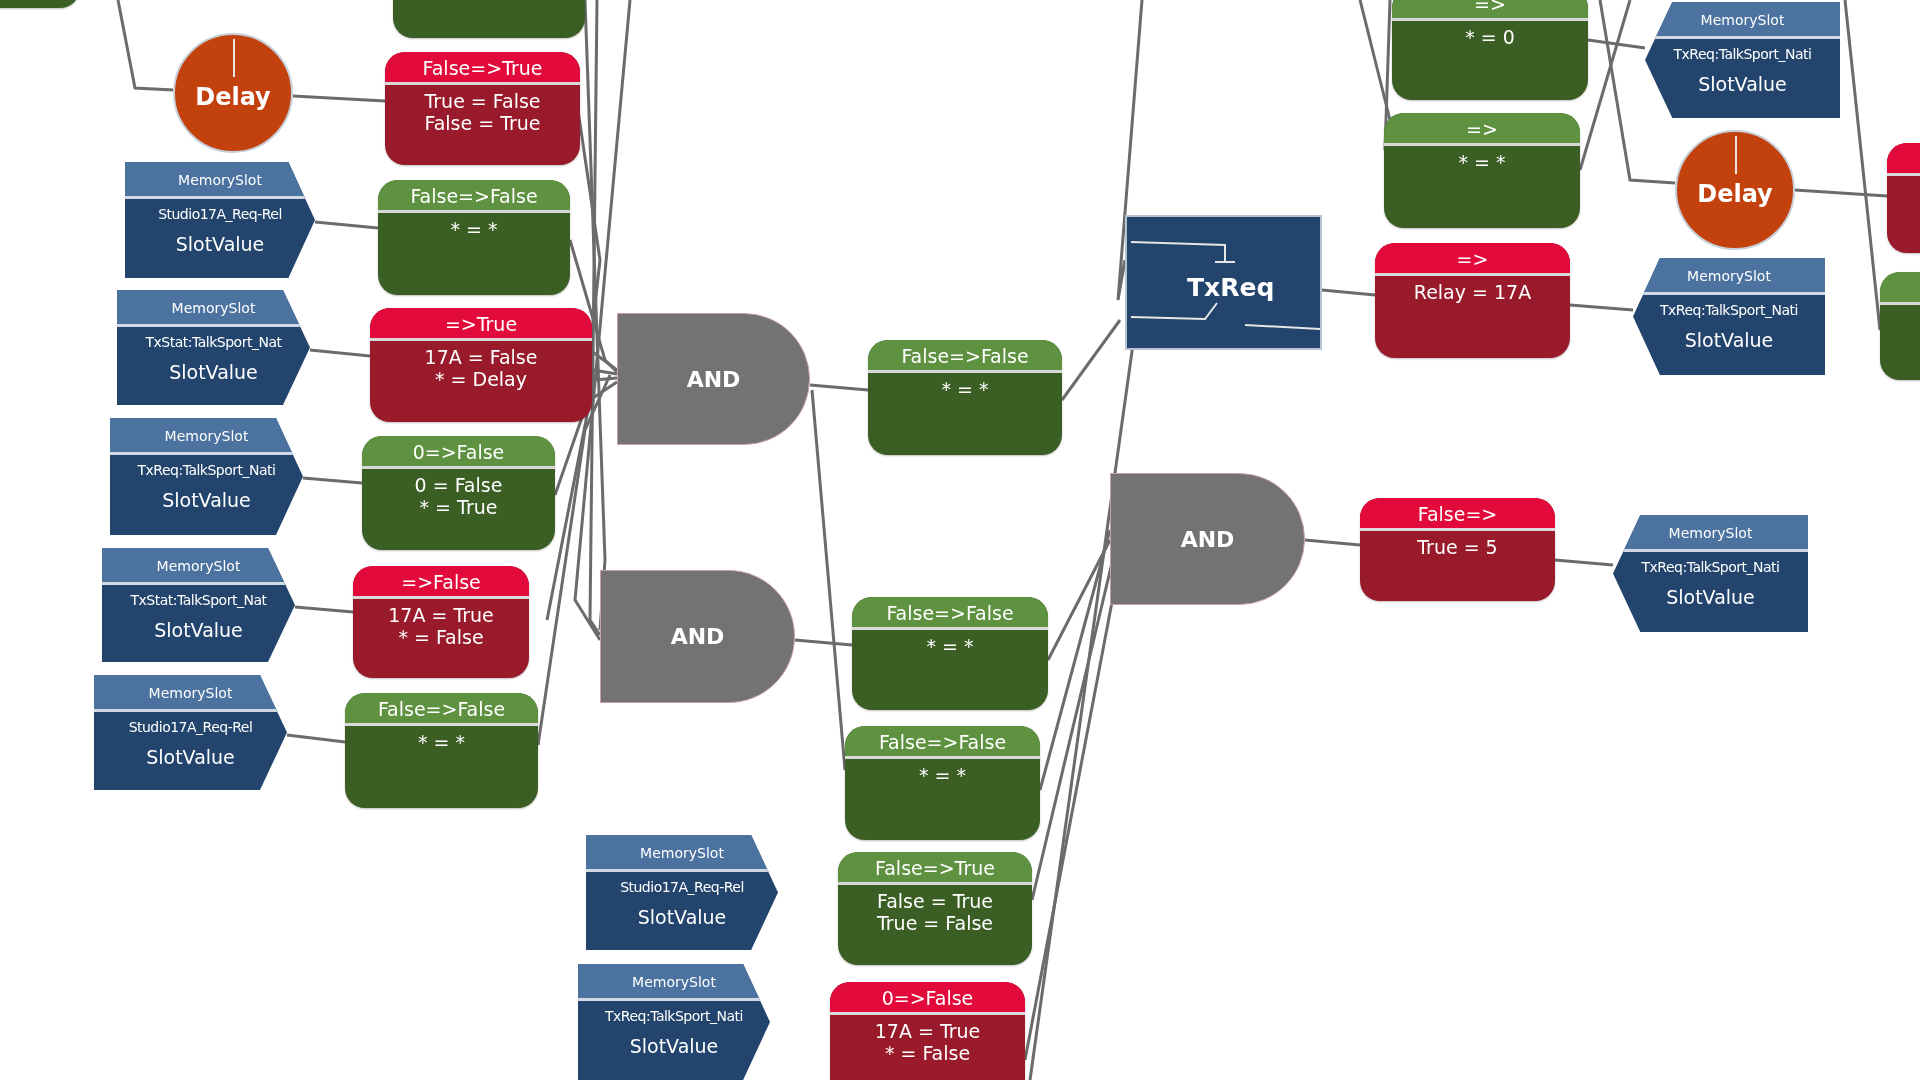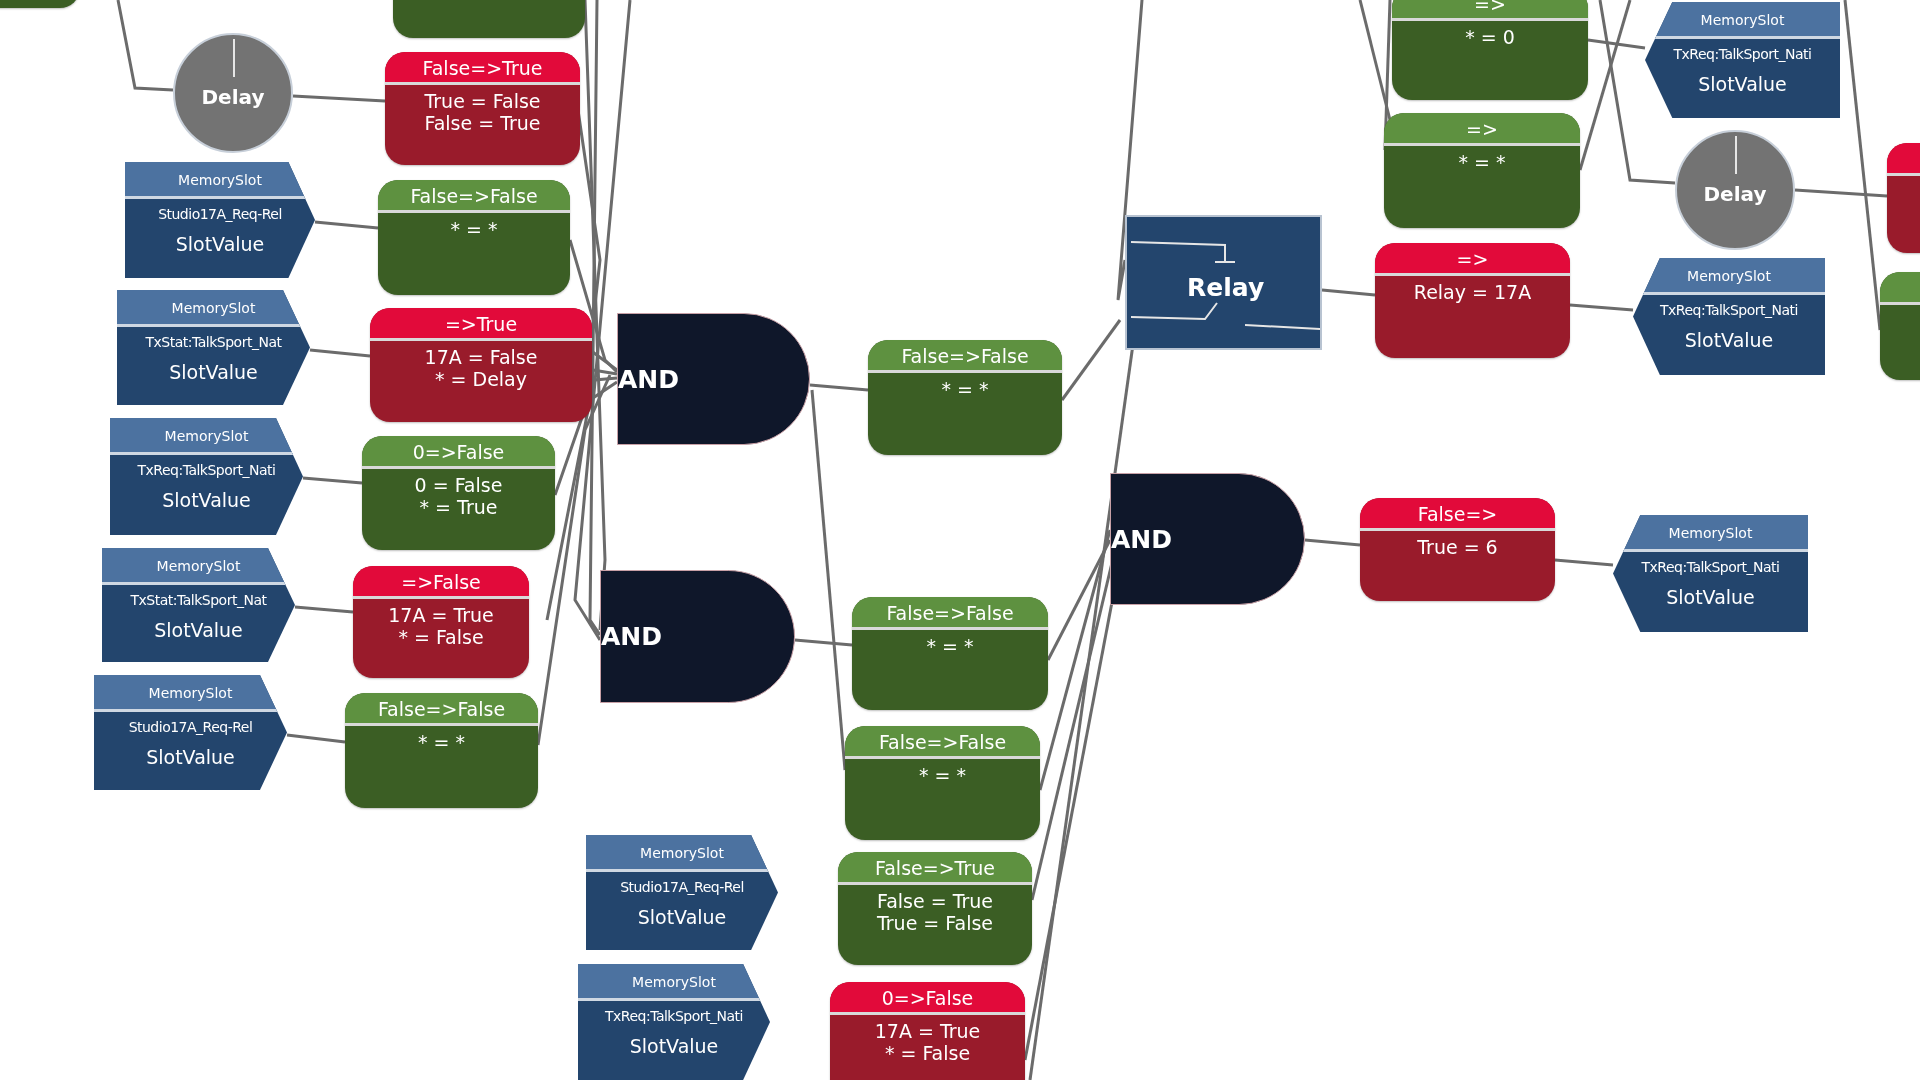--- a/index.html
+++ b/index.html
@@ -12,24 +12,24 @@
   .rule .body { font-size:19px; line-height:22px; padding-top:5px; white-space:pre-line; }
   .rule.green { background:#3b5e24; }
   .rule.green .hdr { background:#5e9140; }
   .rule.red { background:#991b2b; }
   .rule.red .hdr { background:#e20a3a; }
   .mem { clip-path: polygon(0 0, 86% 0, 100% 50%, 86% 100%, 0 100%); background:#23456d; }
   .mem.left { clip-path: polygon(14% 0, 100% 0, 100% 100%, 14% 100%, 0 50%); }
   .mem .t { background:#4c72a0; height:34px; line-height:36px; font-size:14px; border-bottom:3px solid #cfd8e3; }
   .mem .m { font-size:14px; line-height:30px; white-space:nowrap; letter-spacing:-0.5px; }
   .mem .b { font-size:19px; line-height:30px; }
-  .delay { border-radius:50%; background:#737373; border:2px solid #c7cfd9; font-size:20px; font-weight:bold; display:flex; align-items:center; justify-content:center; }
+  .delay { border-radius:50%; background:#c2410c; border:2px solid #c7cfd9; font-size:24px; font-weight:bold; display:flex; align-items:center; justify-content:center; }
   .delay .tick { position:absolute; left:50%; top:4px; width:2px; height:38px; background:#e6e6e6; }
   .delay span { margin-top:8px; }
-  .and { background:#0f172a; border-radius:0 70px 70px 0; font-size:25px; font-weight:bold; display:flex; align-items:center; border:1px solid #c8a0a6; }
+  .and { background:#737373; border-radius:0 70px 70px 0; font-size:22px; font-weight:bold; display:flex; align-items:center; justify-content:center; border:1px solid #c8a0a6; }
   .relay { background:#23456d; border:2px solid #b8c3d1; font-size:24px; font-weight:bold; }
 </style>
 </head>
 <body>
 
 <div class="canvas">
 
   <svg class="wires" viewBox="0 0 1920 1080">
     <g stroke="#6b6b6b" stroke-width="3" fill="none">
 
@@ -188,21 +188,21 @@
 
   <div class="node relay" style="left:1125px; top:215px; width:197px; height:135px;">
     <svg style="position:absolute; left:0; top:0; width:197px; height:135px;">
       <g stroke="#e6e6e6" stroke-width="2" fill="none">
         <path d="M4 25 L98 28 L98 45"></path>
         <path d="M88 45 L108 45"></path>
         <path d="M4 100 L78 102 L90 86"></path>
         <path d="M118 108 L195 112"></path>
       </g>
     </svg>
-    <span style="position:absolute; left:60px; top:56px; font-size:25px;">Relay</span>
+    <span style="position:absolute; left:60px; top:56px; font-size:25px;">TxReq</span>
   </div>
 
   <div class="node and" style="left:1110px; top:473px; width:195px; height:132px;">
     <span>AND</span>
   </div>
 
   <div class="node rule green" style="left:1392px; top:-12px; width:196px; height:112px;">
     <div class="hdr">=&gt;</div>
     <div class="body">* = 0</div>
   </div>
@@ -210,21 +210,21 @@
     <div class="hdr">=&gt;</div>
     <div class="body">* = *</div>
   </div>
 
   <div class="node rule red" style="left:1375px; top:243px; width:195px; height:115px;">
     <div class="hdr">=&gt;</div>
     <div class="body">Relay = 17A</div>
   </div>
   <div class="node rule red" style="left:1360px; top:498px; width:195px; height:103px;">
     <div class="hdr">False=&gt;</div>
-    <div class="body">True = 6</div>
+    <div class="body">True = 5</div>
   </div>
 
   <div class="node mem left" style="left:1645px; top:2px; width:195px; height:116px;">
     <div class="t">MemorySlot</div>
     <div class="m">TxReq:TalkSport_Nati</div>
     <div class="b">SlotValue</div>
   </div>
   <div class="node delay" style="left:1675px; top:130px; width:120px; height:120px;">
     <div class="tick"></div>
     <span>Delay</span>

